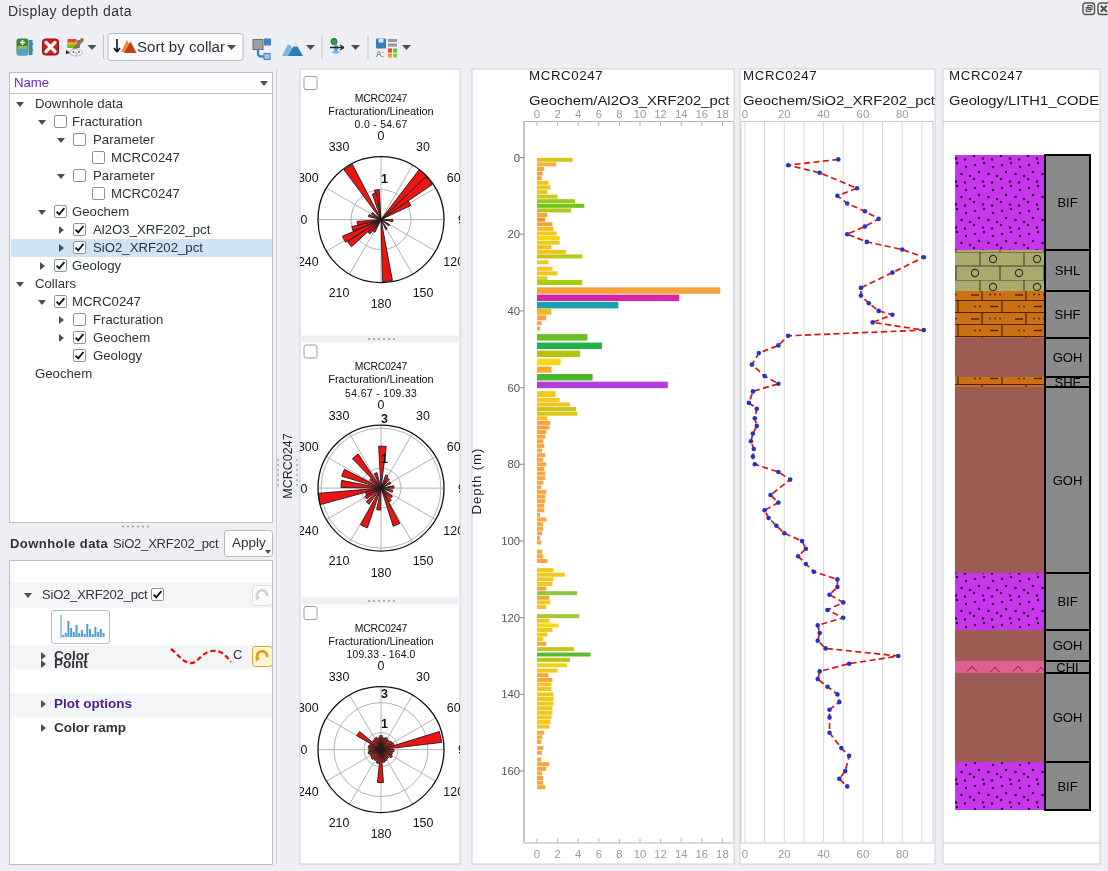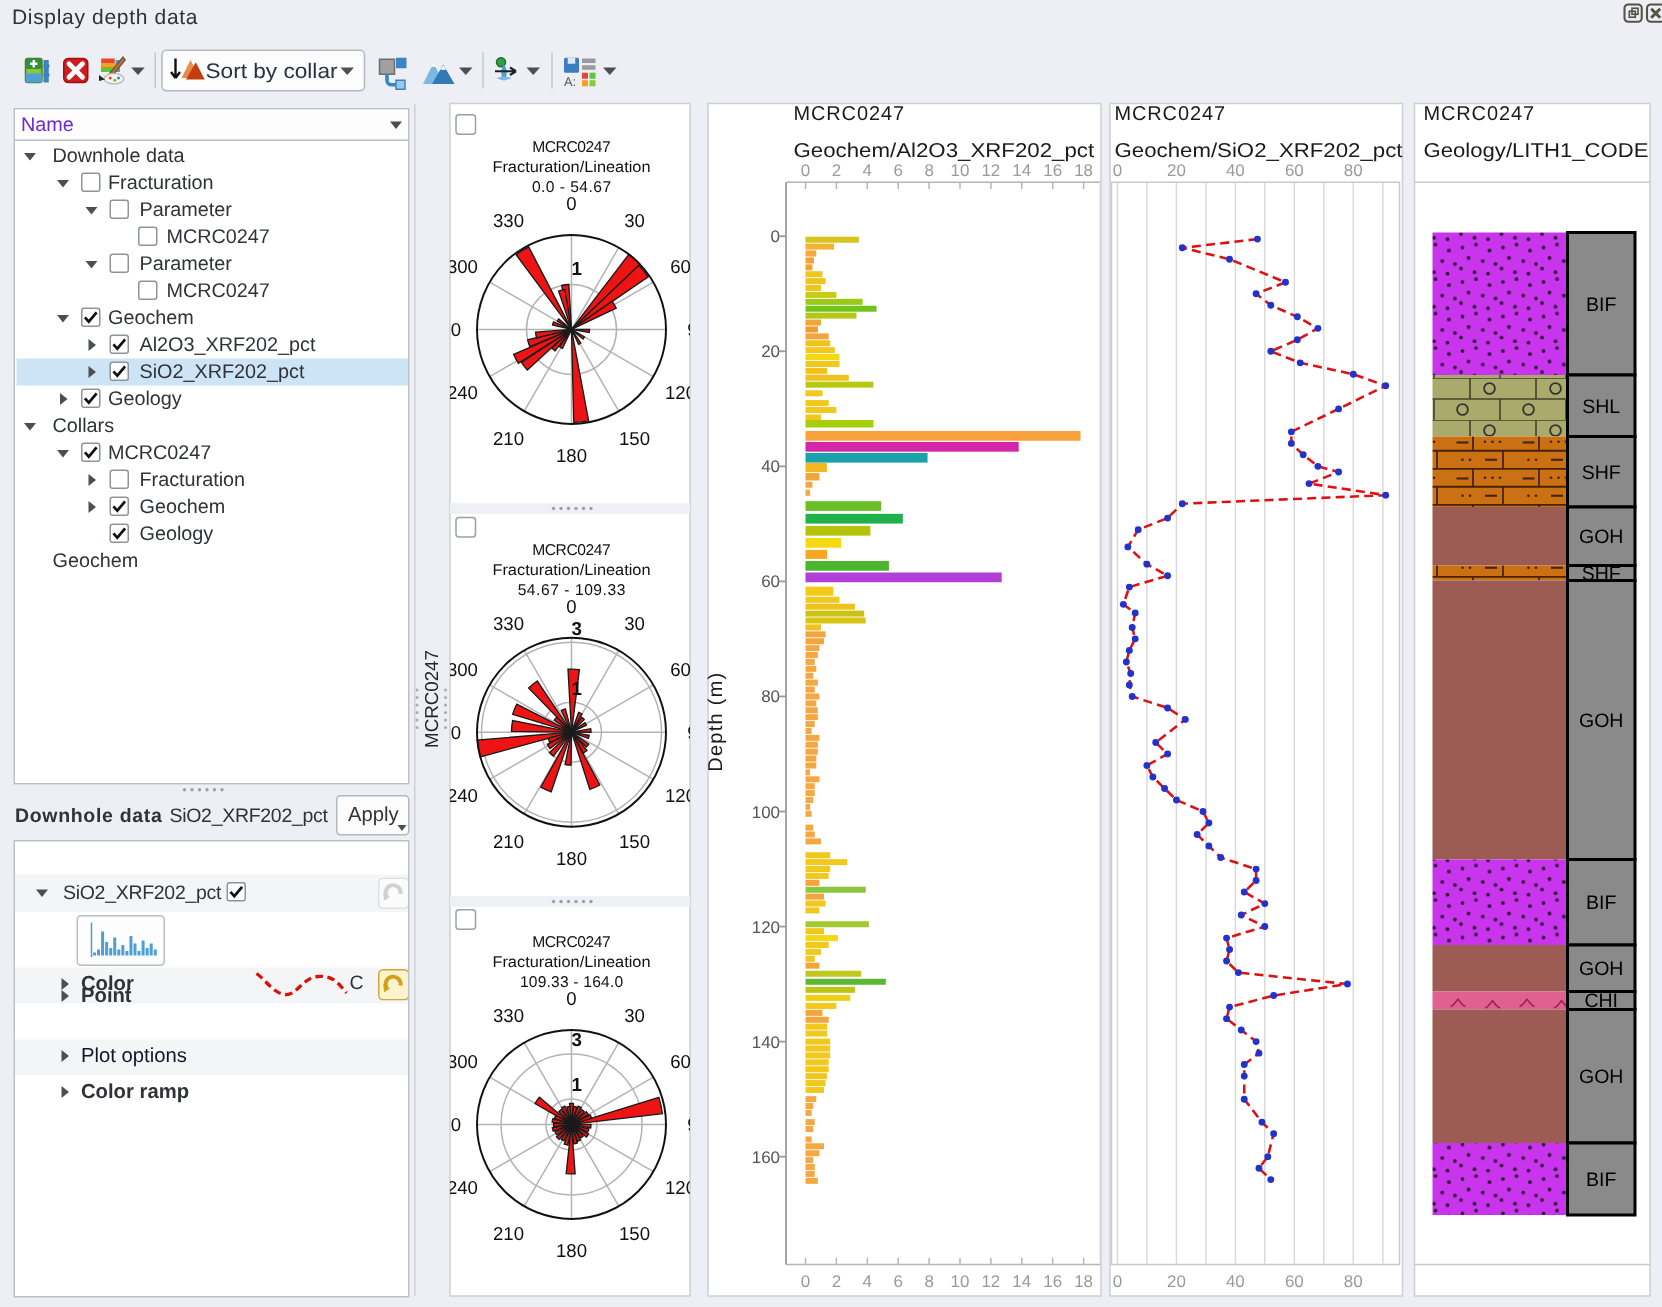--- a/index.html
+++ b/index.html
@@ -223,21 +223,21 @@
           <path d="M6,13 a5,5 0 1 1 9,-2" fill="none" stroke="#d4a017" stroke-width="2.6"></path>
           <path d="M3.5,10 l4.5,3 -4,2.5 Z" fill="#d4a017"></path>
         </svg></div>
   </div>
   <div style="position:absolute;left:0;top:92px;width:262px;height:24px">
     <div class="tright" style="left:31px;top:7px"></div>
     <div style="position:absolute;left:44px;top:3px;font-size:13.5px;font-weight:bold;color:#2f3338">Point</div>
   </div>
   <div style="position:absolute;left:0;top:132px;width:262px;height:24px;background:#f4f5f7">
     <div class="tright" style="left:31px;top:7px"></div>
-    <div style="position:absolute;left:44px;top:3px;font-size:13.5px;font-weight:normal;color:#0f172a">Plot options</div>
+    <div style="position:absolute;left:44px;top:3px;font-size:13.5px;font-weight:bold;color:#4c1d95">Plot options</div>
   </div>
   <div style="position:absolute;left:0;top:156px;width:284px;height:24px">
     <div class="tright" style="left:31px;top:7px"></div>
     <div style="position:absolute;left:44px;top:3px;font-size:13.5px;font-weight:bold;color:#2f3338">Color ramp</div>
   </div>
 </div>
 
 <div class="abs" style="left:276px;top:69px;width:1px;height:795px;background:#ced1d5"></div>
 <svg class="abs" style="left:276px;top:455px" width="24" height="60">
  <g fill="#a8adb3">

